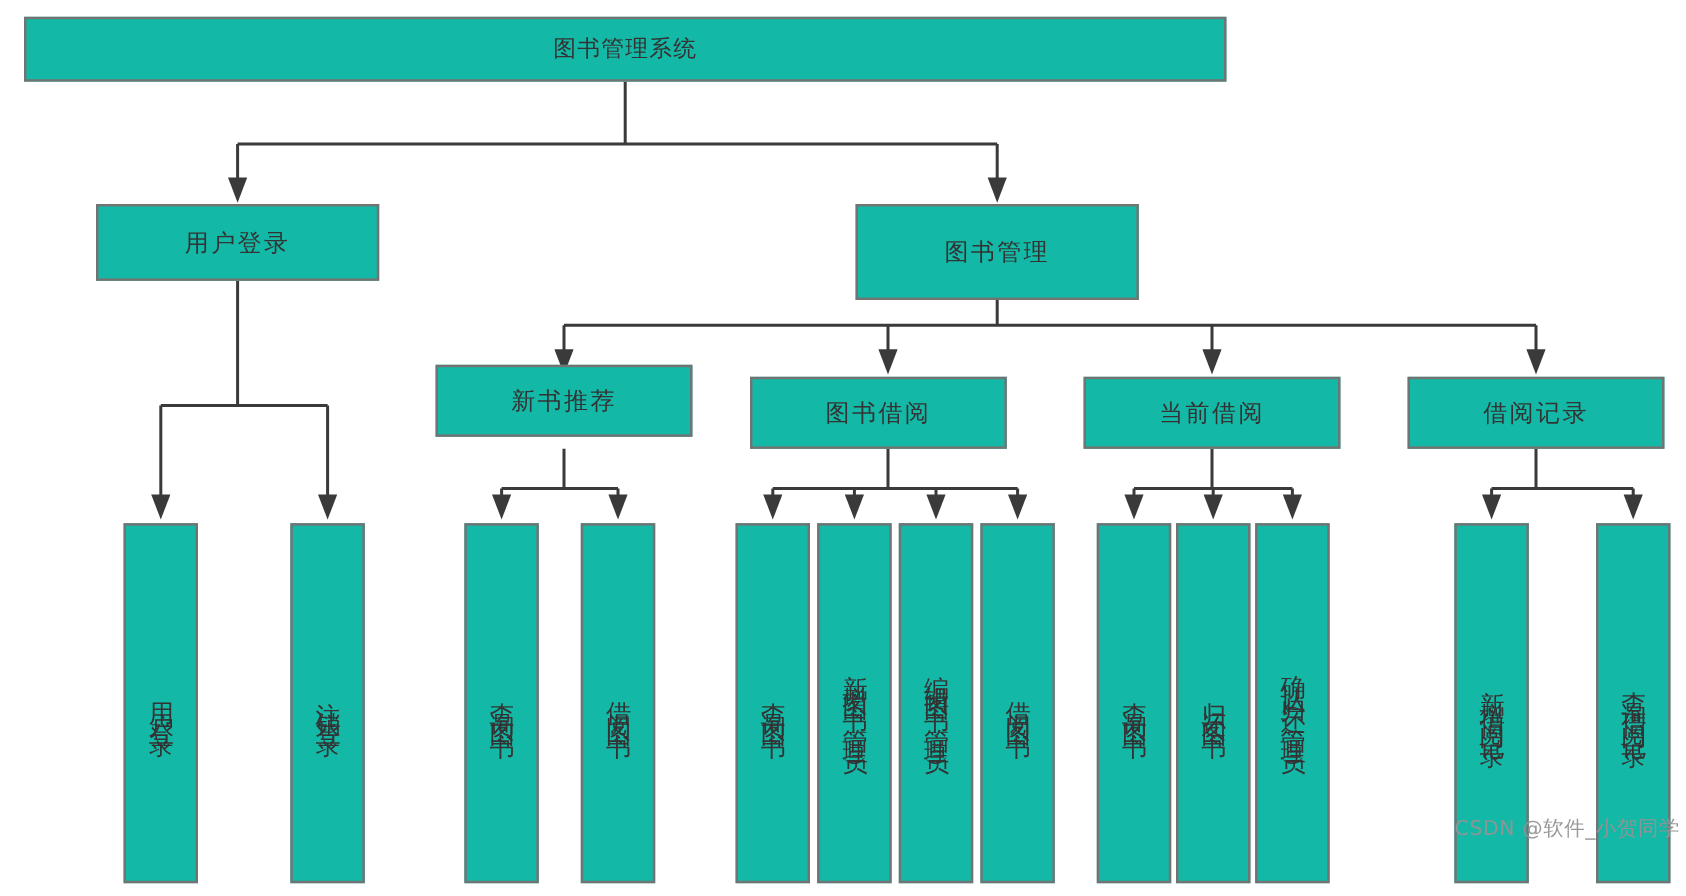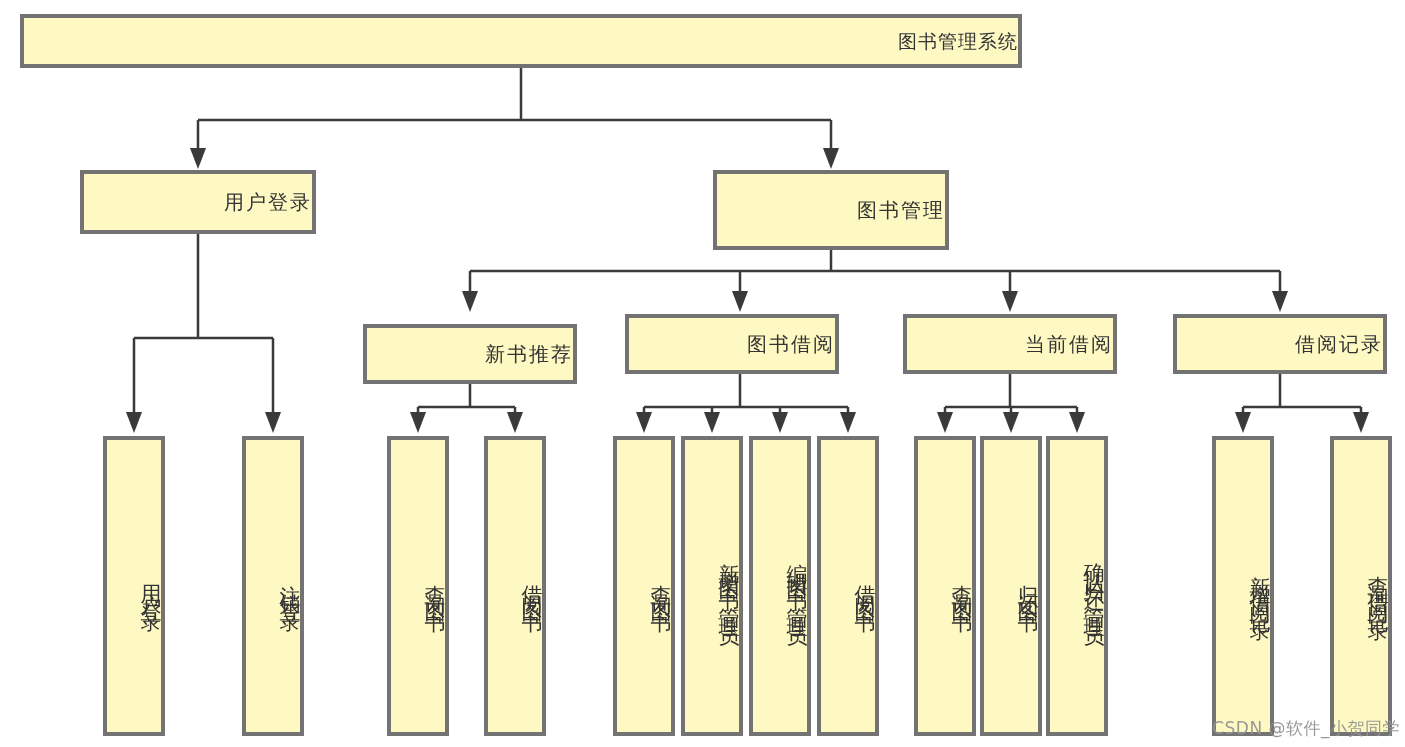--- a/index.html
+++ b/index.html
@@ -12,25 +12,25 @@
     overflow: hidden;
   }
   #connectors {
     position: absolute;
     left: 0; top: 0;
     z-index: 0;
   }
   .node {
     position: absolute;
     box-sizing: border-box;
-    border: 4px solid #737373;
-    background: #fef9c3;
+    border: 2px solid #737373;
+    background: #14b8a6;
     display: flex;
     align-items: center;
-    justify-content: flex-end;
+    justify-content: center;
     z-index: 1;
   }
   .node span {
     color: #333333;
     white-space: nowrap;
   }
   .hnode span {
     font-size: 20px;
     letter-spacing: 2px;
     line-height: 1;
@@ -47,21 +47,21 @@
   .leaf span {
     writing-mode: vertical-rl;
     text-orientation: mixed;
     font-size: 21px;
     letter-spacing: 9px;
     line-height: 1;
   }
   #watermark {
     position: absolute;
     left: 1178px;
-    top: 717px;
+    top: 679px;
     width: 222px;
     text-align: right;
     font-size: 17px;
     color: rgba(148,148,148,0.95);
     z-index: 5;
     letter-spacing: 0.5px;
     white-space: nowrap;
   }
 </style>
 </head>
@@ -113,21 +113,21 @@
     <span>图书管理系统</span>
   </div>
 
   <div class="node hnode" style="left:80px; top:170px; width:236px; height:64px;">
     <span>用户登录</span>
   </div>
   <div class="node hnode" style="left:713px; top:170px; width:236px; height:80px;">
     <span>图书管理</span>
   </div>
 
-  <div class="node hnode" style="left:363px; top:324px; width:214px; height:60px;">
+  <div class="node hnode" style="left:363px; top:304px; width:214px; height:60px;">
     <span>新书推荐</span>
   </div>
   <div class="node hnode" style="left:625px; top:314px; width:214px; height:60px;">
     <span>图书借阅</span>
   </div>
   <div class="node hnode" style="left:1173px; top:314px; width:214px; height:60px;">
     <span>借阅记录</span>
   </div>
   <div class="node hnode" style="left:903px; top:314px; width:214px; height:60px;">
     <span>当前借阅</span>

